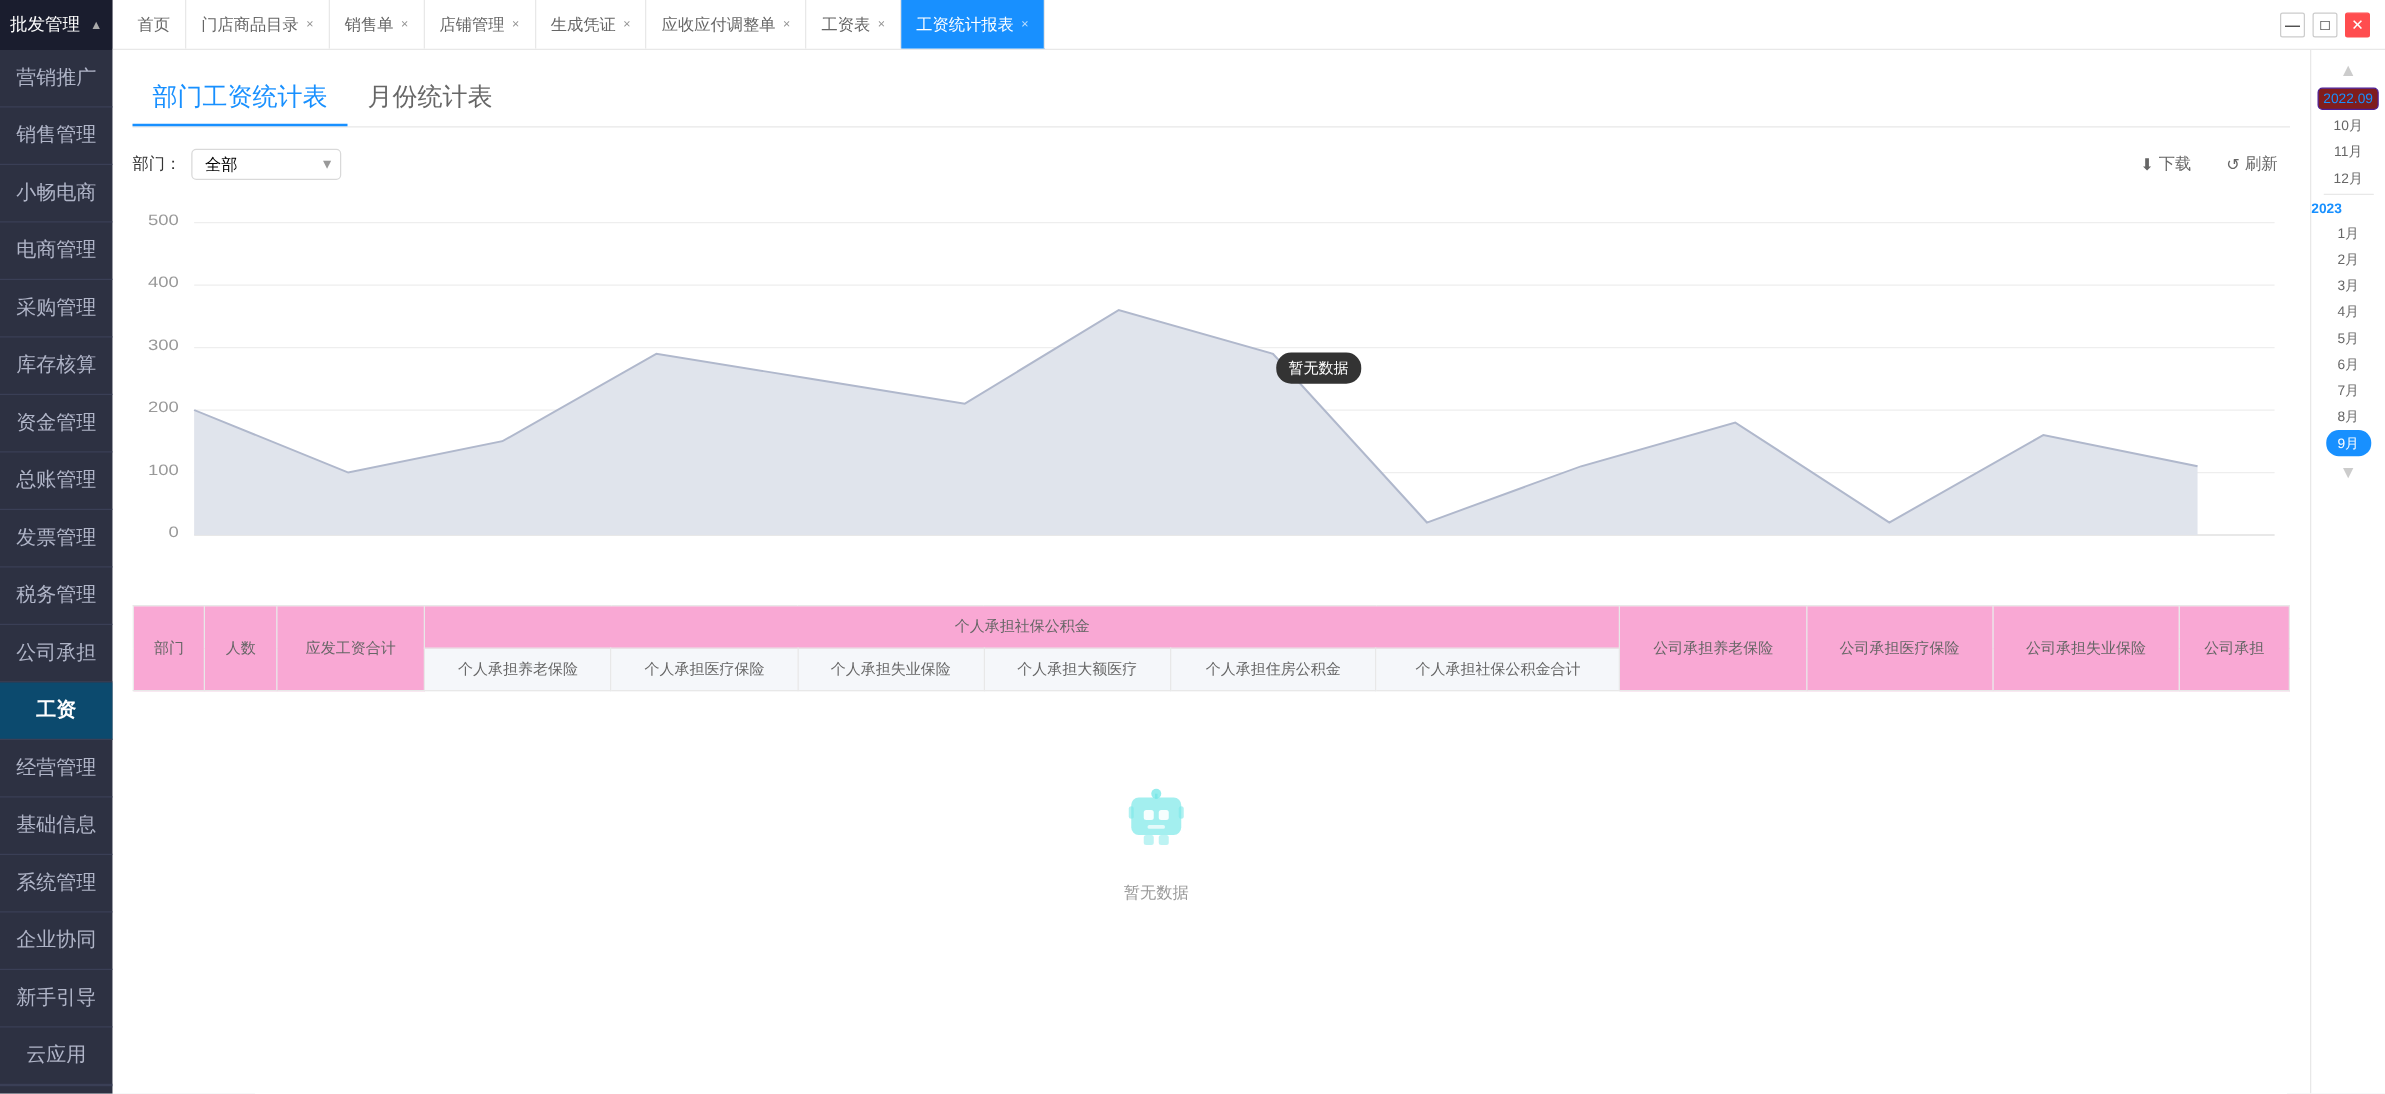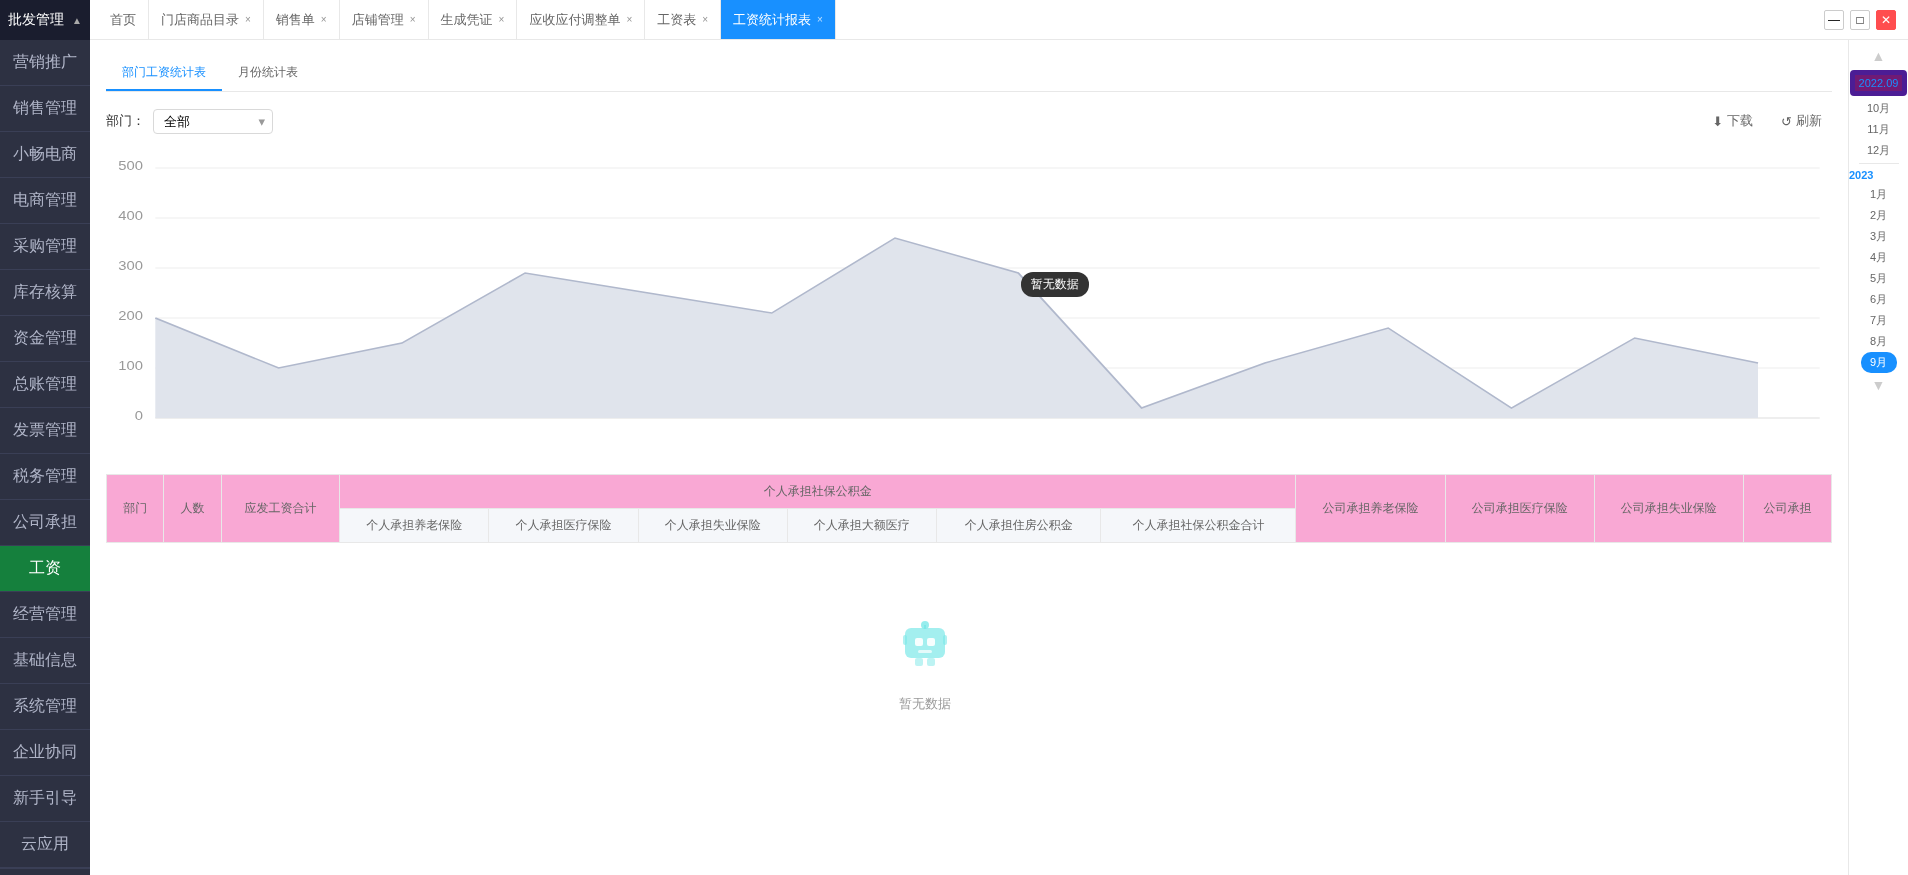--- a/index.html
+++ b/index.html
@@ -28,21 +28,21 @@
     }
     .sidebar-header .arrow { font-size: 10px; color: #aaa; }
     .sidebar-item {
       padding: 12px 8px;
       text-align: center;
       cursor: pointer;
       font-size: 16px;
       color: #b0b5c8;
       border-bottom: 1px solid #3a3f56;
     }
-    .sidebar-item.active { background: #15803d; color: #fff; }
+    .sidebar-item.active { background: #0c4a6e; color: #fff; font-weight: bold; }
     .sidebar-footer {
       margin-top: auto;
       padding: 12px 8px;
       text-align: center;
       border-top: 1px solid #3a3f56;
       cursor: pointer;
     }
 
     
     .main {
@@ -97,21 +97,21 @@
     
     .sub-tabs {
       display: flex;
       border-bottom: 1px solid #e8e8e8;
       margin-bottom: 16px;
       align-items: center;
     }
     .sub-tab {
       padding: 8px 16px;
       cursor: pointer;
-      font-size: 12px;
+      font-size: 20px;
       color: #666;
       border-bottom: 2px solid transparent;
     }
     .sub-tab.active { color: #1890ff; border-bottom: 2px solid #1890ff; }
 
     
     .toolbar-row {
       display: flex;
       align-items: center;
       justify-content: space-between;
@@ -245,22 +245,22 @@
       text-align: left;
       font-weight: bold;
     }
     .timeline-up, .timeline-down {
       color: #ccc;
       font-size: 14px;
       padding: 4px;
       cursor: pointer;
     }
     .year-badge {
-      background: #701a75;
-      border: 5px solid #4c1d95;
+      background: #7f1d1d;
+      border: 1px solid #4c1d95;
       border-radius: 4px;
       padding: 2px 4px;
       font-size: 11px;
       color: #1890ff;
       margin: 2px 0;
       cursor: pointer;
       text-align: right;
     }
     .divider-line {
       width: 40px;

